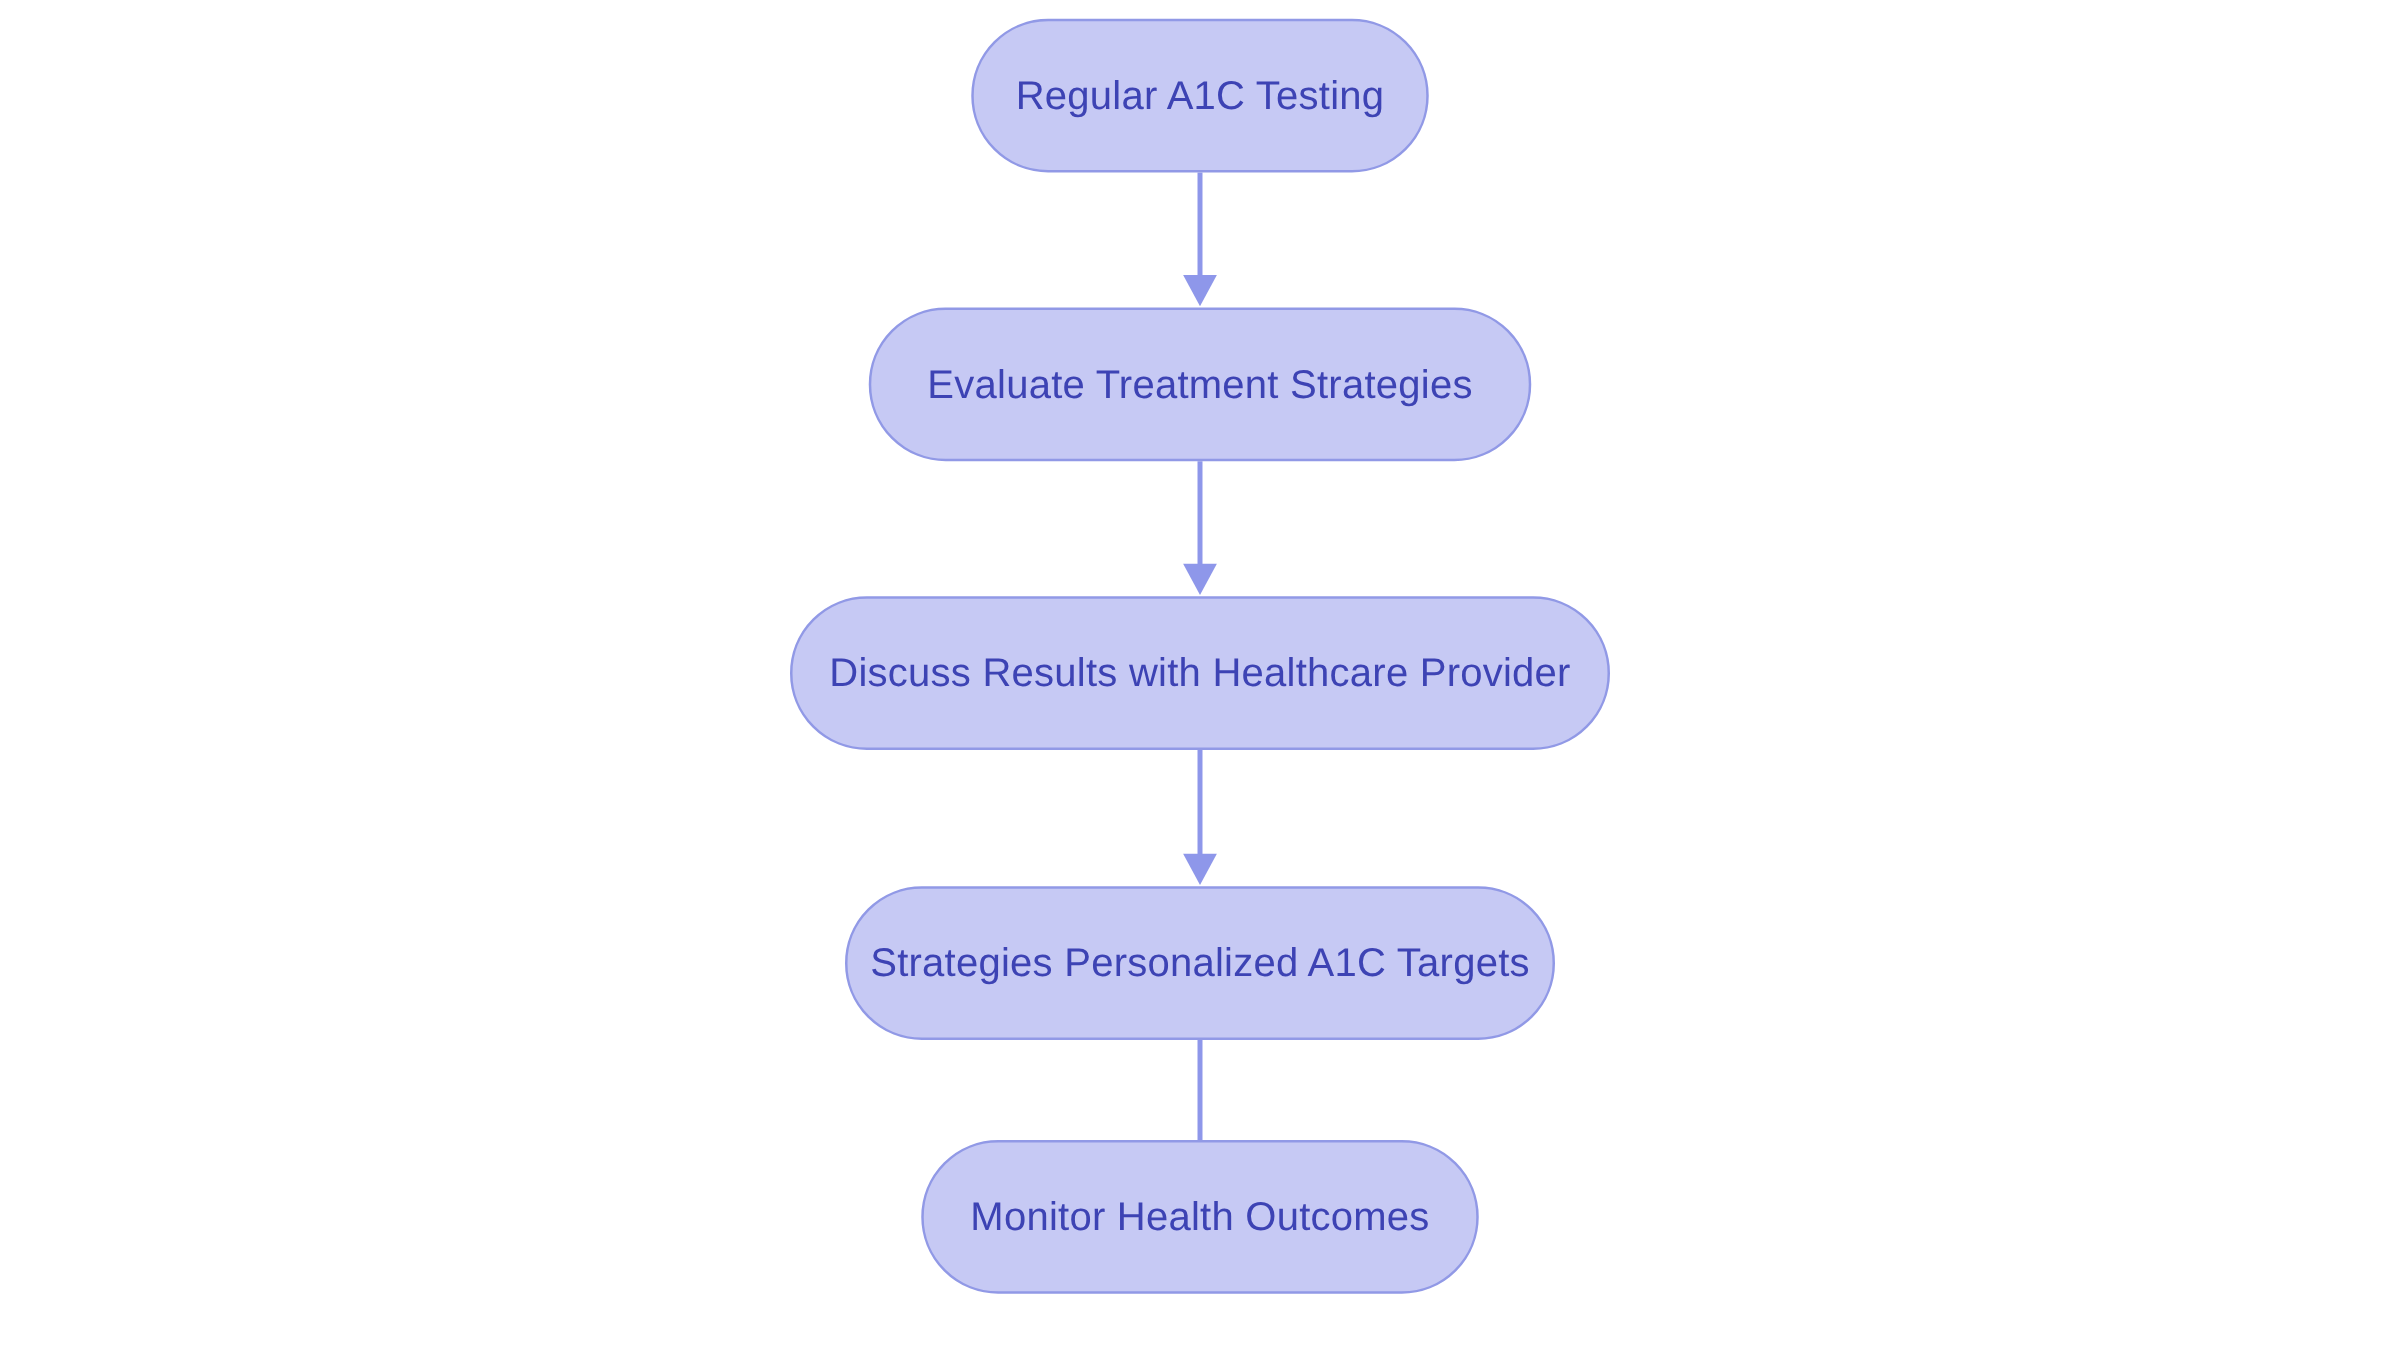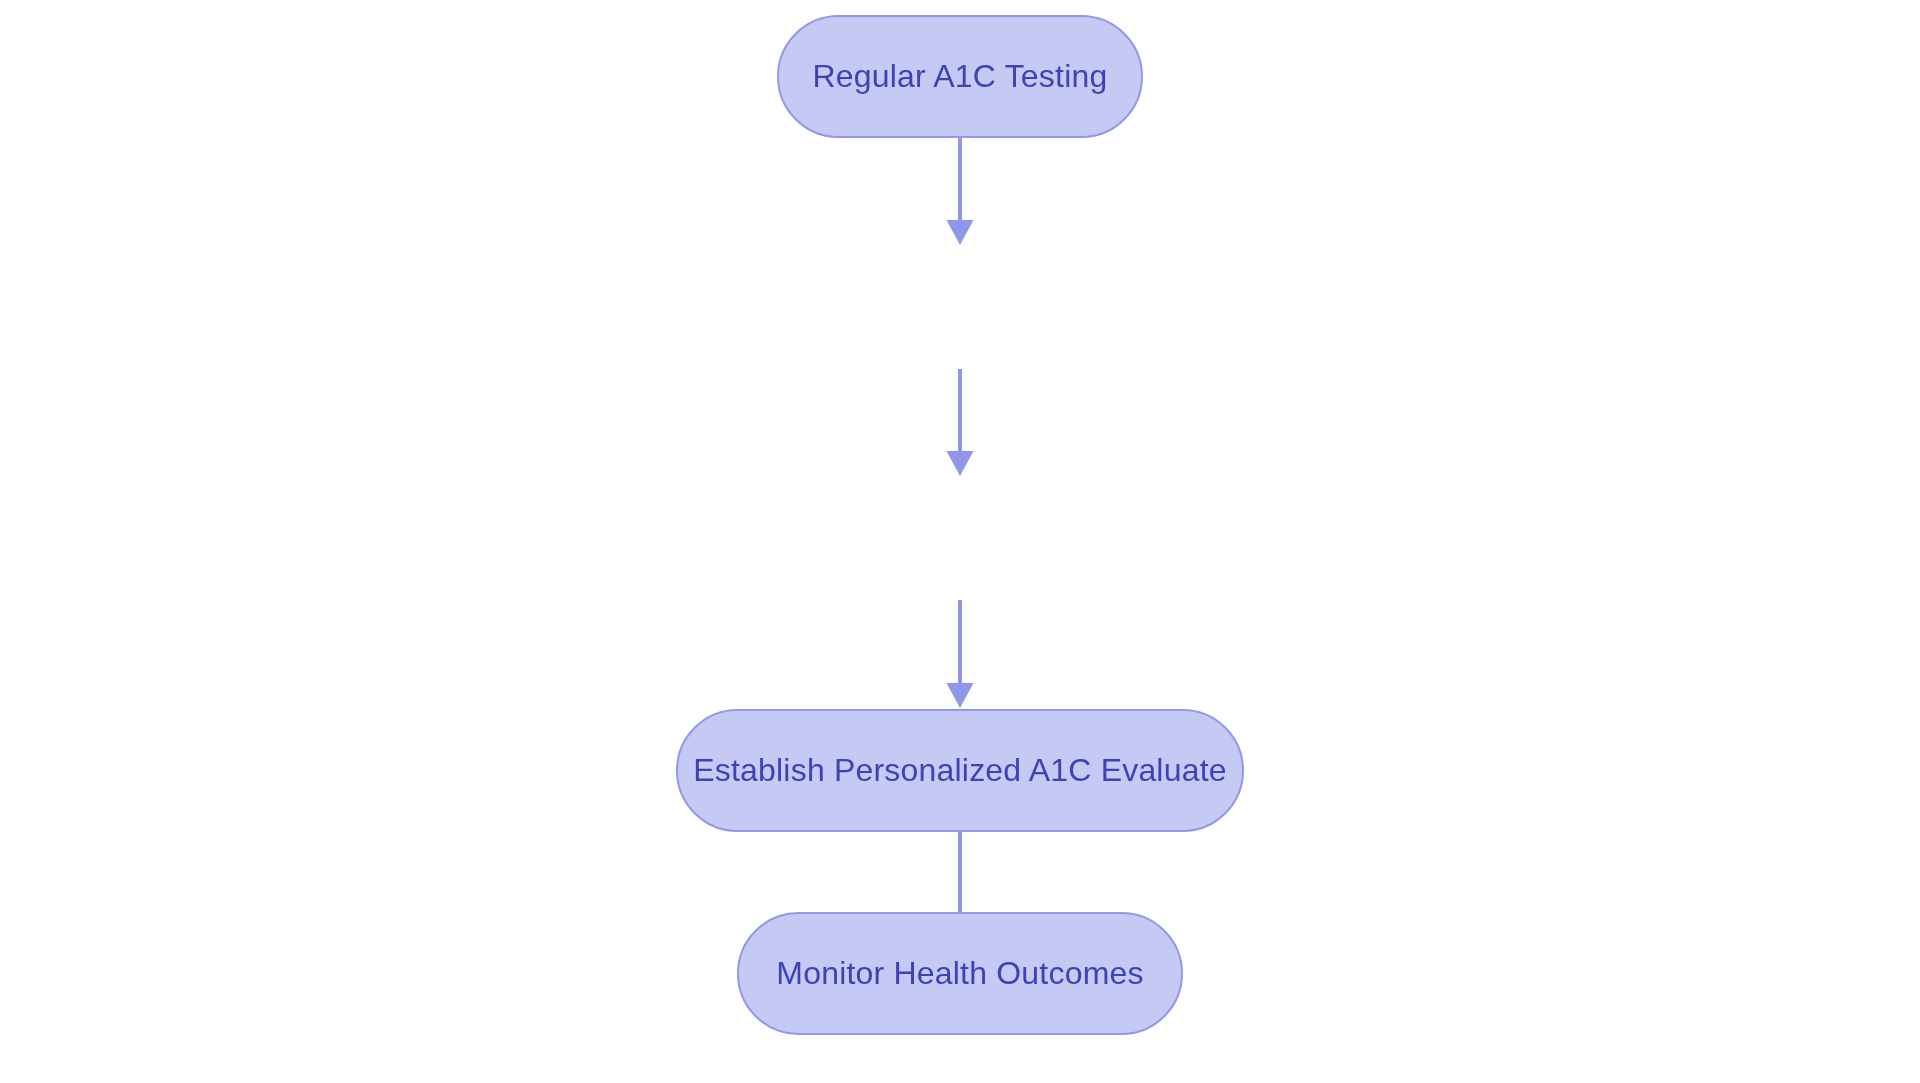--- a/index.html
+++ b/index.html
@@ -66,23 +66,29 @@
     <g>
       <line x1="960" y1="832" x2="960" y2="917" stroke-width="4" stroke="#8e97ea"></line>
       <polygon points="946.5,914 973.5,914 960,939" fill="#8e97ea"></polygon>
     </g>
   </svg>
 
   <div class="node n1">
     <span>Regular A1C Testing</span>
   </div>
 
+  <div class="node n2">
+    <span>Evaluate Treatment Strategies</span>
+  </div>
 
+  <div class="node n3">
+    <span>Discuss Results with Healthcare Provider</span>
+  </div>
 
   <div class="node n4">
-    <span>Establish Personalized A1C Evaluate</span>
+    <span>Strategies Personalized A1C Targets</span>
   </div>
 
   <div class="node n5">
     <span>Monitor Health Outcomes</span>
   </div>
 
 </div>
 
 </body></html>

